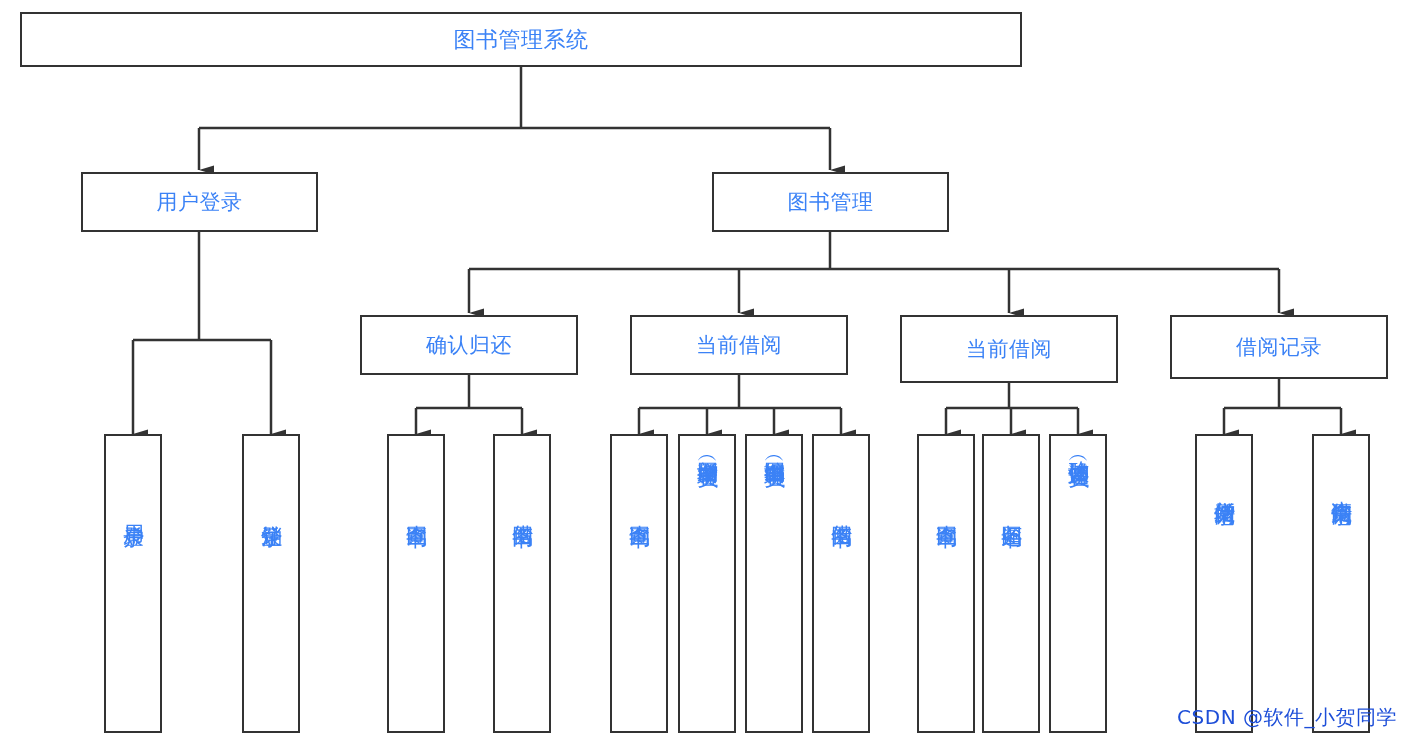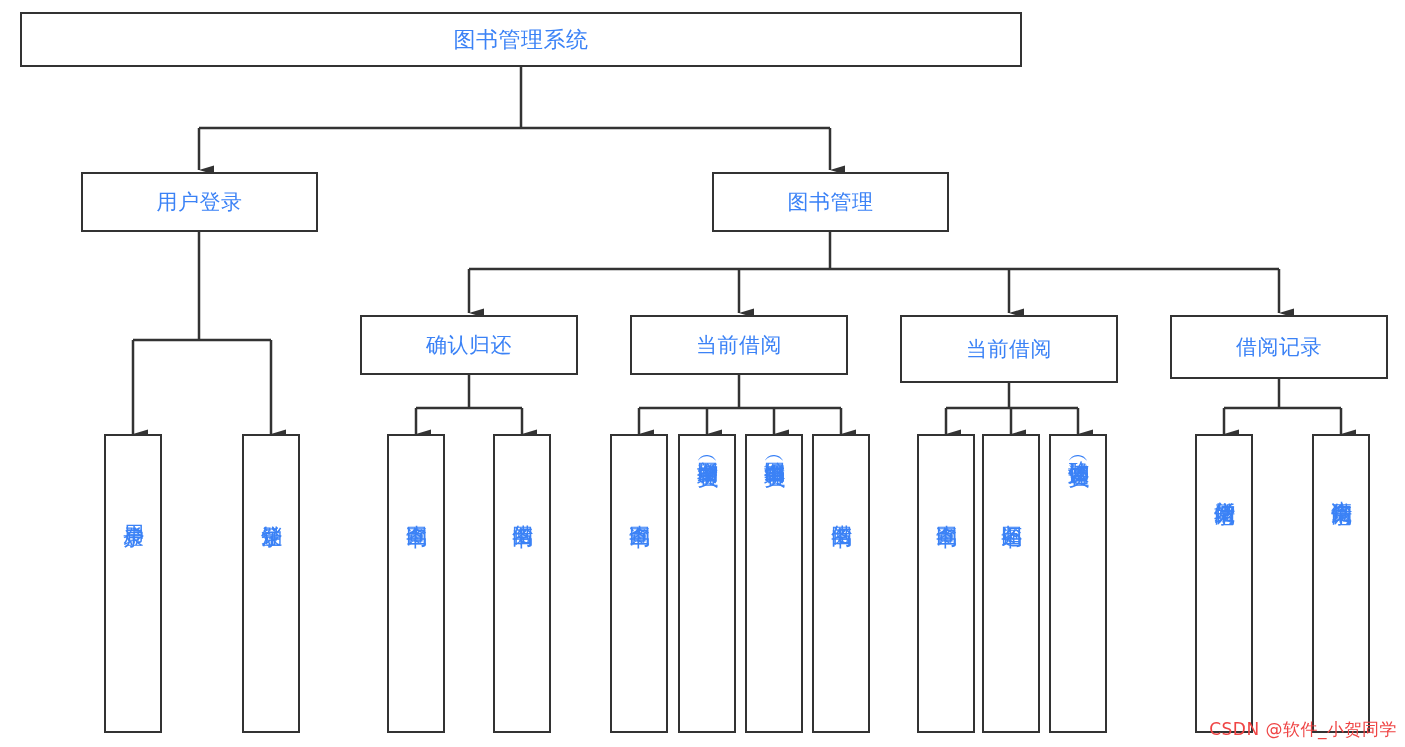--- a/index.html
+++ b/index.html
@@ -53,23 +53,23 @@
     line-height: 1.32;
     letter-spacing: 1px;
     white-space: normal;
     text-align: center;
     max-height: 100%;
   }
   .leaf-mid .node-label-v { }
   .watermark {
     position: absolute;
     right: 8px;
-    bottom: 6px;
-    font-size: 17px;
-    color: #ef4444;
+    bottom: 16px;
+    font-size: 20px;
+    color: #1d4ed8;
     letter-spacing: 0.5px;
     white-space: nowrap;
     pointer-events: none;
   }
 </style>
 </head>
 <body>
 
 <div id="canvas">
 

